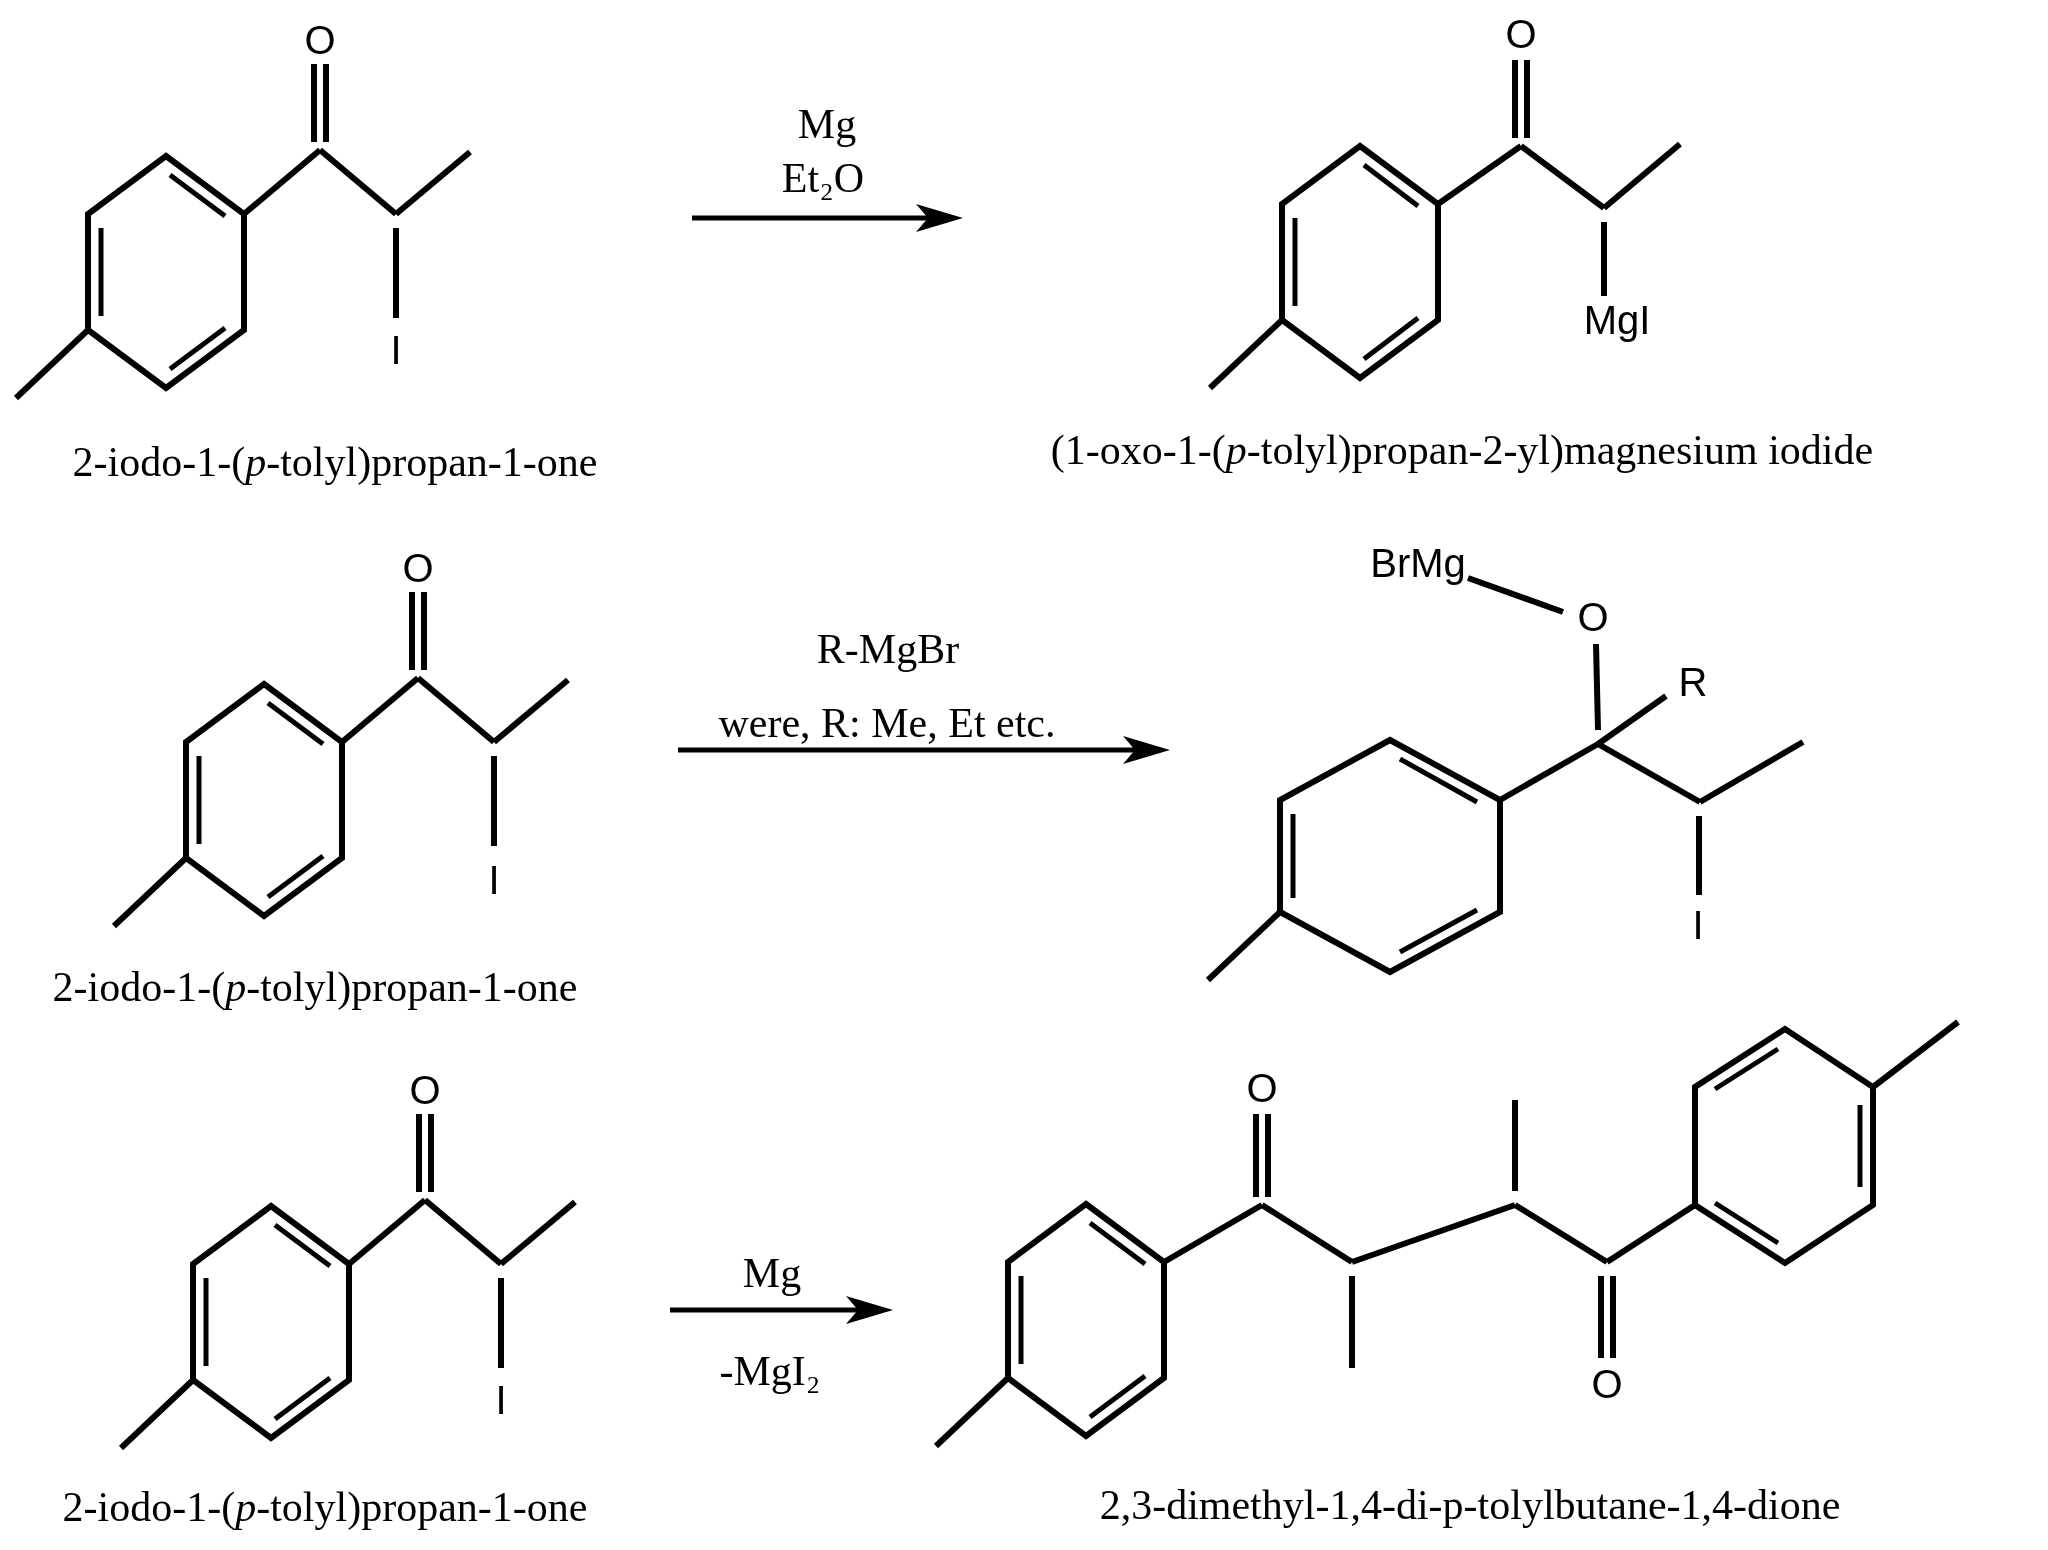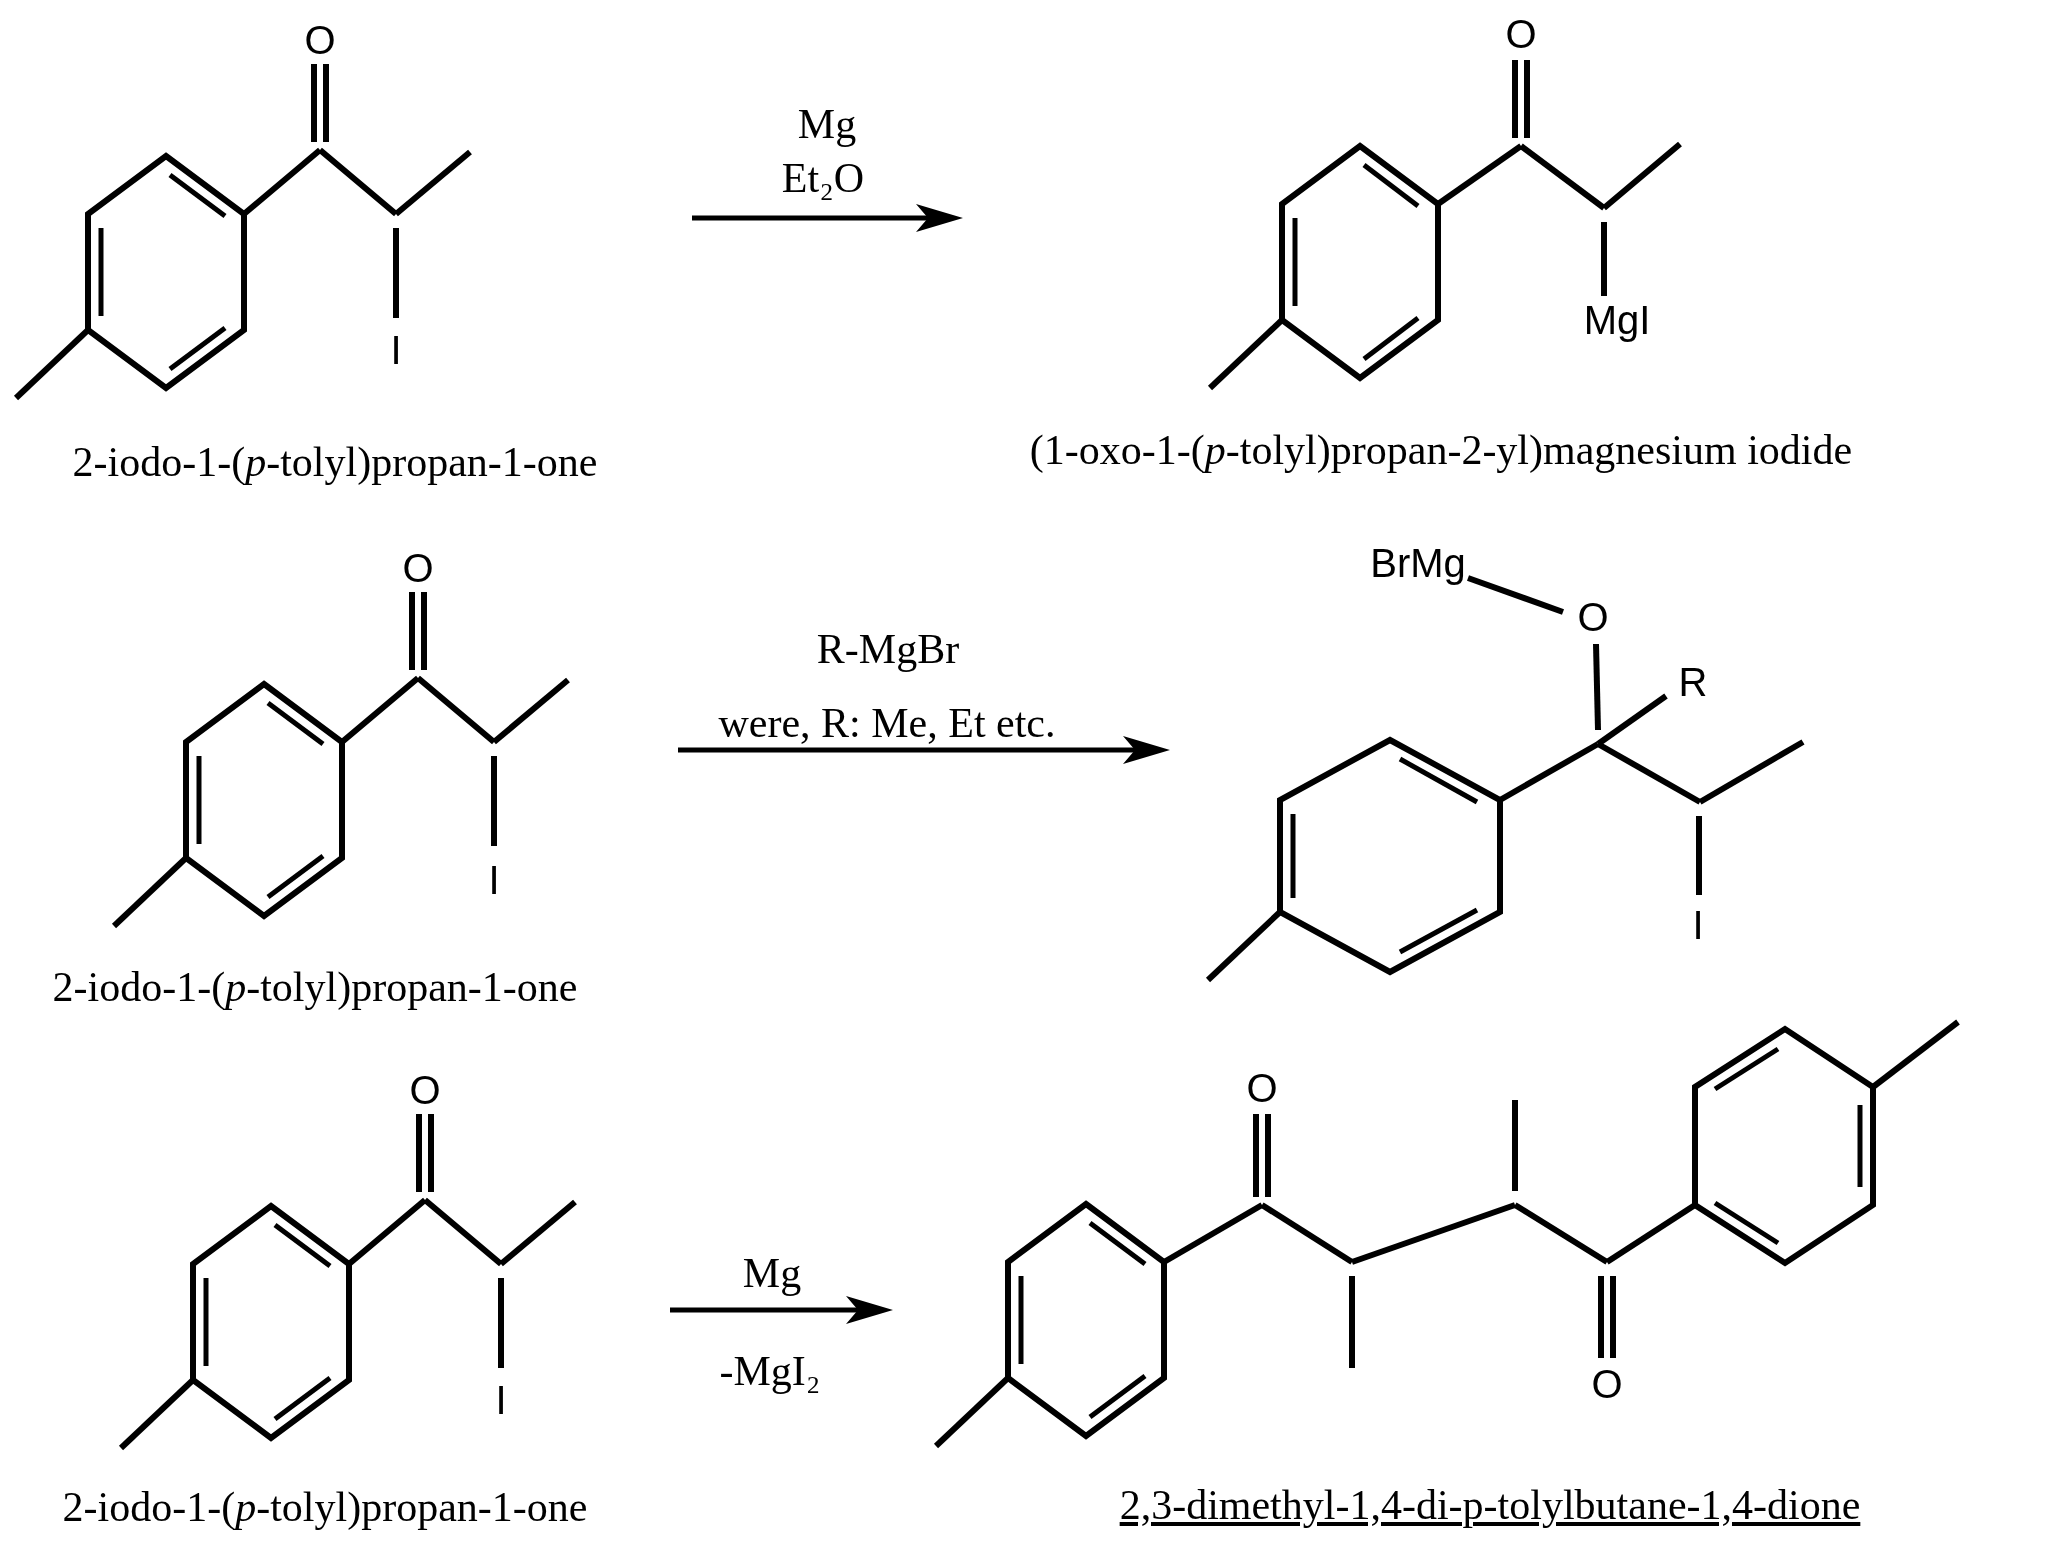--- a/index.html
+++ b/index.html
@@ -225,29 +225,29 @@
         <line class="inner" x1="1778" y1="1243" x2="1715" y2="1203"></line>
       </g>
       <line class="bond" x1="1873" y1="1087" x2="1958" y2="1022"></line>
     </g>
   </svg>
 
   <div class="caption" style="left:-165px; top:438px;">
     <span>2-iodo-1-(</span><i>p</i><span>-tolyl)propan-1-one</span>
   </div>
 
-  <div class="caption" style="left:941px; top:426px;">
+  <div class="caption" style="left:962px; top:426px;">
     <span>(1-oxo-1-(</span><i>p</i><span>-tolyl)propan-2-yl)magnesium iodide</span>
   </div>
 
   <div class="caption" style="left:-185px; top:963px;">
     <span>2-iodo-1-(</span><i>p</i><span>-tolyl)propan-1-one</span>
   </div>
 
   <div class="caption" style="left:-175px; top:1483px;">
     <span>2-iodo-1-(</span><i>p</i><span>-tolyl)propan-1-one</span>
   </div>
 
-  <div class="caption" style="left:990px; top:1481px;text-decoration:underline;">
+  <div class="caption" style="left:970px; top:1481px;">
     <span>2,3-dimethyl-1,4-di-p-tolylbutane-1,4-dione</span>
   </div>
 
 </div>
 
 </body></html>

